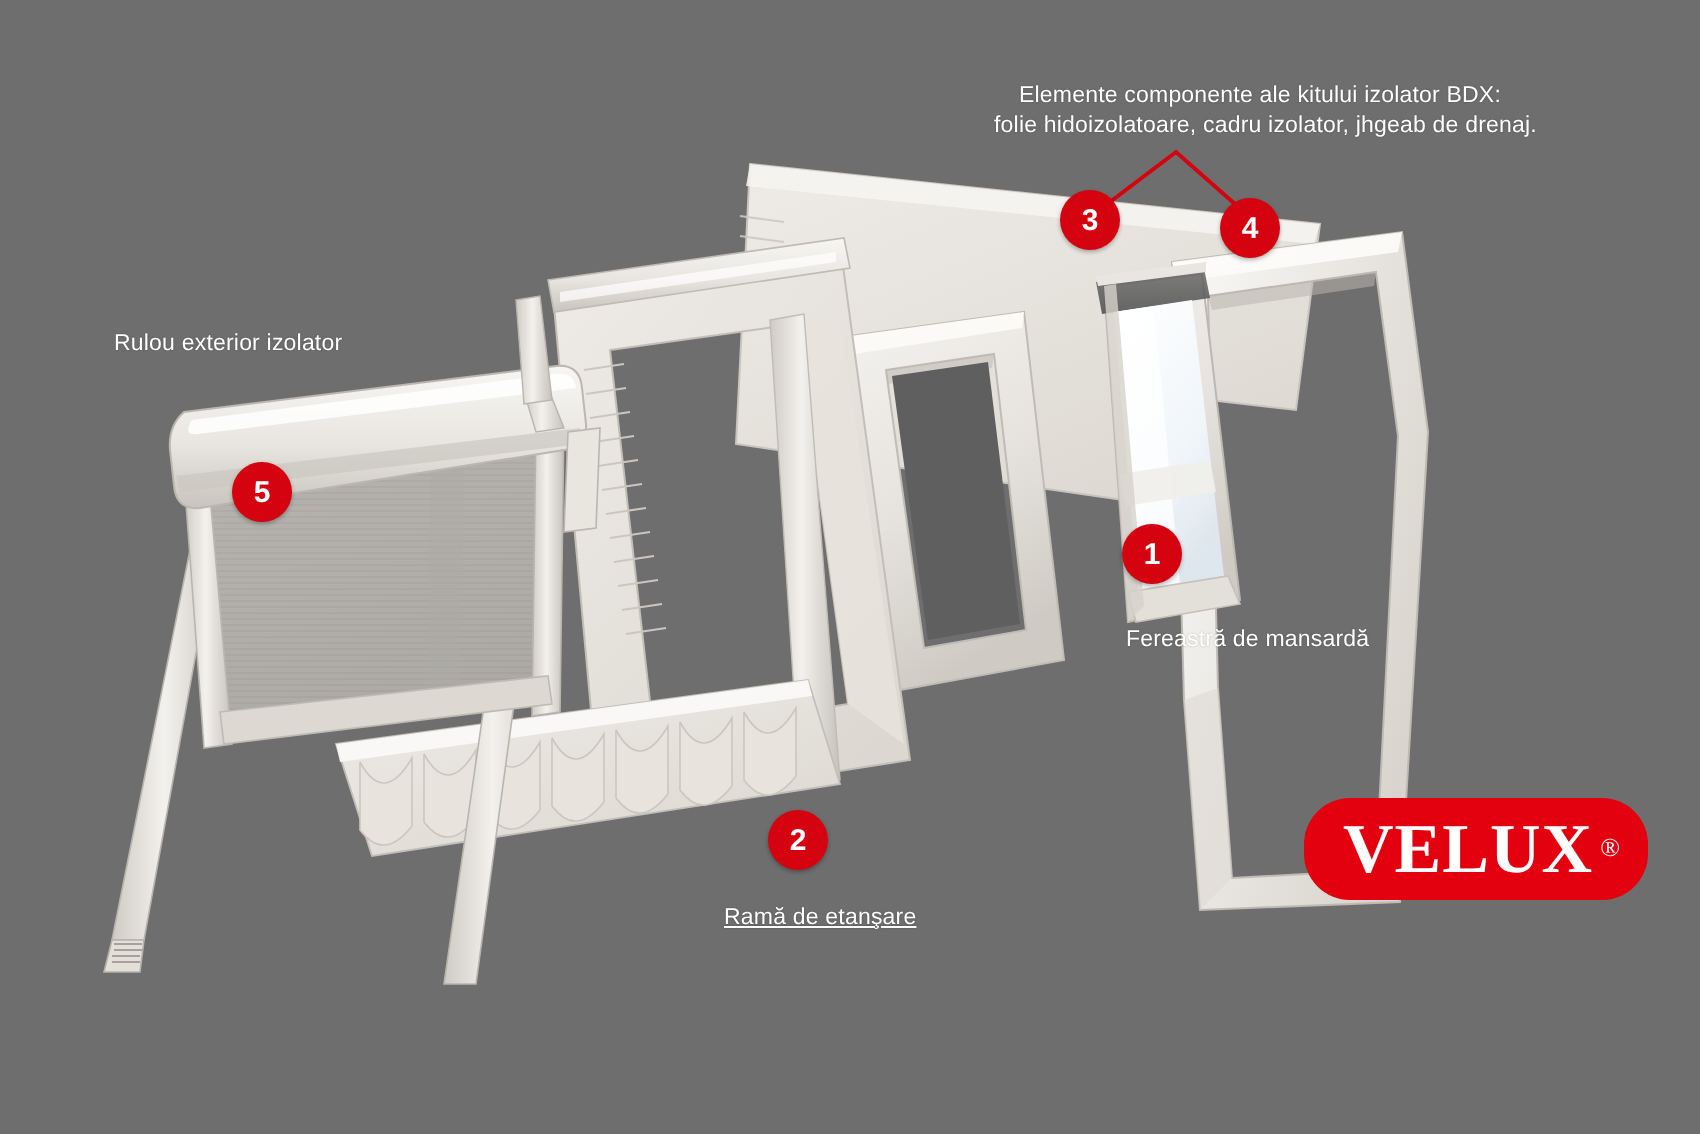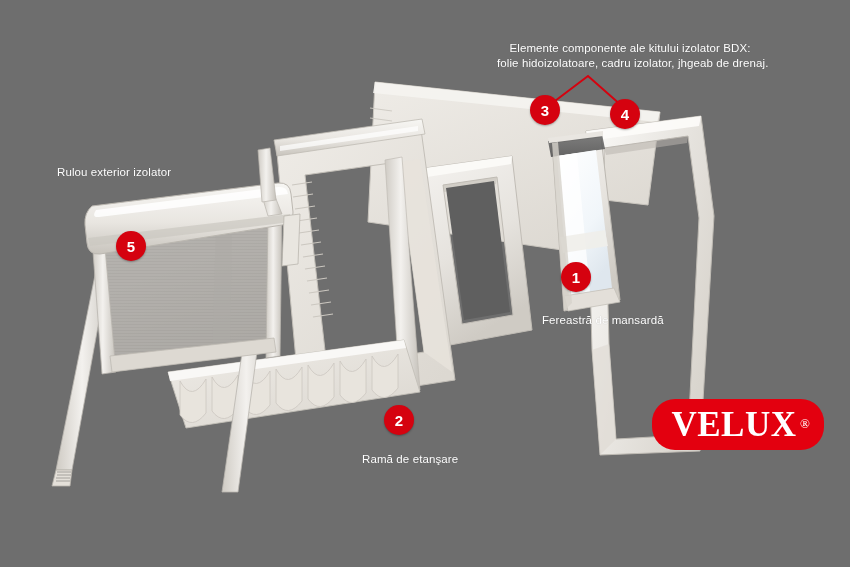--- a/index.html
+++ b/index.html
@@ -19,22 +19,22 @@
     position:absolute;
     color:#ffffff;
     font-size:11.5px;
     line-height:15px;
     letter-spacing:.1px;
     white-space:pre;
     text-shadow:0 0 1px rgba(0,0,0,.25);
   }
   #label-bdx{left:497px;top:41px;text-align:center;width:266px;}
   #label-awning{left:57px;top:165px;}
-  #label-window{left:542px;top:313px;}
-  #label-flashing{left:362px;top:452px;}
+  #label-window{left:563px;top:313px;}
+  #label-flashing{left:362px;top:452px;text-decoration:underline;}
 
   
   .badge{
     position:absolute;
     width:30px;height:30px;
     border-radius:50%;
     background:#d5020f;
     color:#ffffff;
     font-size:15px;
     font-weight:bold;

